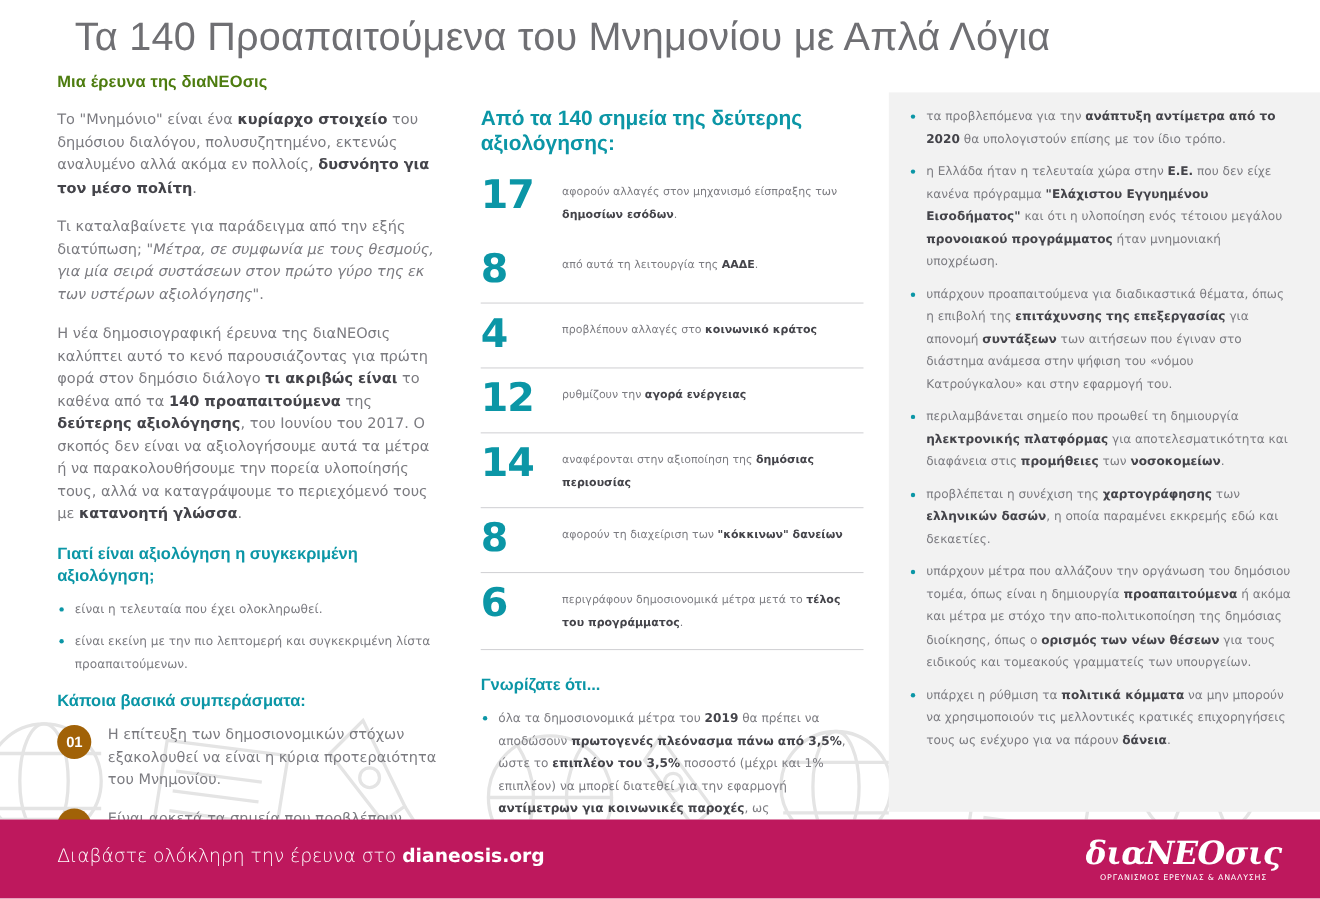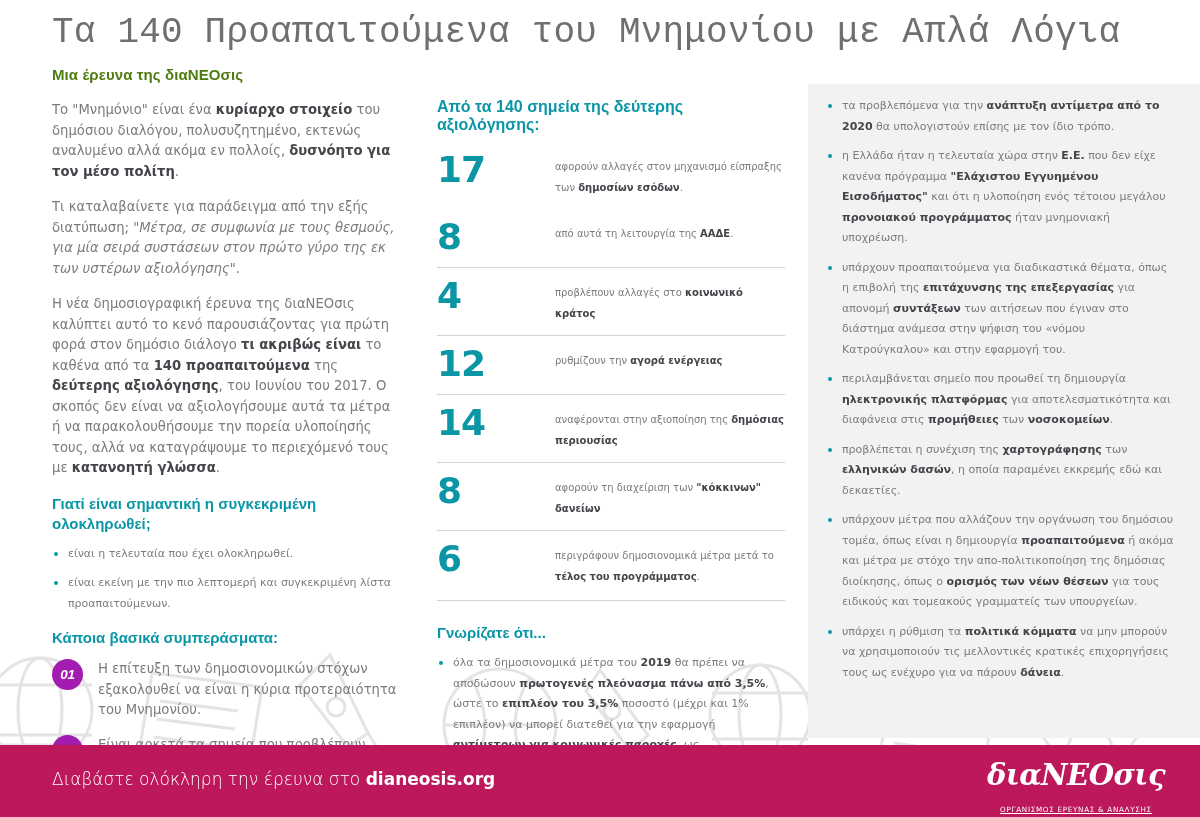--- a/index.html
+++ b/index.html
@@ -29,27 +29,27 @@
 
   
   .header {
     position: absolute;
     left: 0; top: 0;
     width: 1200px; height: 62px;
     z-index: 3;
   }
   .main-title {
     position: absolute;
-    left: 52px; top: 12px;
+    left: 68px; top: 12px;
     font-size: 36px;
     font-weight: 300;
     color: #6f6f73;
     letter-spacing: 0.2px;
     white-space: nowrap;
-    font-family: Liberation Mono, monospace;
+    font-family: Liberation Sans, sans-serif;
   }
   .subtitle {
     position: absolute;
     left: 52px; top: 66px;
     font-size: 15px;
     font-weight: bold;
     color: #4d7c0f;
     letter-spacing: 0.1px;
   }
 
@@ -117,51 +117,49 @@
     position: relative;
     padding-left: 46px;
     margin-bottom: 13px;
     min-height: 34px;
   }
   .numbadge {
     position: absolute;
     left: 0; top: 1px;
     width: 31px; height: 31px;
     border-radius: 50%;
-    background: #a21caf;
+    background: #a16207;
     color: #ffffff;
     font-size: 13.5px;
     font-weight: bold;
     display: flex;
     align-items: center;
     justify-content: center;
     letter-spacing: -0.2px;
-    font-style: italic;
   }
   .numtext {
     font-size: 13.2px;
     line-height: 20.5px;
     color: #7b7b80;
     font-family: "DejaVu Sans", sans-serif;
     padding-top: 1px;
   }
 
   
   h3.midhead {
-    font-size: 16px;
+    font-size: 19px;
     font-weight: bold;
     color: #0b96a6;
     margin-bottom: 8px;
   }
   .stats { margin-top: 4px; }
   .statrow {
     display: flex;
     align-items: flex-start;
     padding: 9px 0 11px 0;
-    gap: 44px;
   }
   .statrow.sep { border-top: 1px solid #d3d3d6; }
   .statnum {
     width: 74px;
     flex: 0 0 74px;
     font-size: 36px;
     font-weight: bold;
     color: #0b96a6;
     line-height: 38px;
     letter-spacing: -1px;
@@ -211,23 +209,22 @@
     font-family: "DejaVu Serif", serif;
     font-style: italic;
     font-weight: bold;
     letter-spacing: -0.5px;
     line-height: 32px;
   }
   .logo-sub {
     font-size: 7.2px;
     color: #ffffff;
     letter-spacing: 0.7px;
-    margin-top: 14px;
-    font-family: "DejaVu Sans", sans-serif;
-    text-decoration: underline;
+    margin-top: 2px;
+    font-family: "DejaVu Sans", sans-serif;
   }
 </style>
 </head>
 <body>
 
 <div class="page">
 
   <svg class="watermark" viewBox="0 0 1200 130" preserveAspectRatio="none">
     <g fill="none" stroke="#e4e4e4" stroke-width="3">
 
@@ -268,21 +265,21 @@
   <div class="header">
     <div class="main-title">Τα 140 Προαπαιτούμενα του Μνημονίου με Απλά Λόγια</div>
   </div>
   <div class="subtitle">Μια έρευνα της διαΝΕΟσις</div>
 
   <div class="col col-left">
     <p class="body">Το "Μνημόνιο" είναι ένα <b>κυρίαρχο στοιχείο</b> του δημόσιου διαλόγου, πολυσυζητημένο, εκτενώς αναλυμένο αλλά ακόμα εν πολλοίς, <b>δυσνόητο για τον μέσο πολίτη</b>.</p>
     <p class="body">Τι καταλαβαίνετε για παράδειγμα από την εξής διατύπωση; <i>"Μέτρα, σε συμφωνία με τους θεσμούς, για μία σειρά συστάσεων στον πρώτο γύρο της εκ των υστέρων αξιολόγησης"</i>.</p>
     <p class="body">Η νέα δημοσιογραφική έρευνα της διαΝΕΟσις καλύπτει αυτό το κενό παρουσιάζοντας για πρώτη φορά στον δημόσιο διάλογο <b>τι ακριβώς είναι</b> το καθένα από τα <b>140 προαπαιτούμενα</b> της <b>δεύτερης αξιολόγησης</b>, του Ιουνίου του 2017. Ο σκοπός δεν είναι να αξιολογήσουμε αυτά τα μέτρα ή να παρακολουθήσουμε την πορεία υλοποίησής τους, αλλά να καταγράψουμε το περιεχόμενό τους με <b>κατανοητή γλώσσα</b>.</p>
 
-    <h3 class="teal">Γιατί είναι σημαντική η συγκεκριμένη ολοκληρωθεί;</h3>
+    <h3 class="teal">Γιατί είναι αξιολόγηση η συγκεκριμένη αξιολόγηση;</h3>
     <ul class="bullets">
         <li>είναι η τελευταία που έχει ολοκληρωθεί.</li>
         <li>είναι εκείνη με την πιο λεπτομερή και συγκεκριμένη λίστα προαπαιτούμενων.</li>
       </ul>
 
     <h3 class="teal">Κάποια βασικά συμπεράσματα:</h3>
     <div class="numlist">
         <div class="numitem">
           <div class="numbadge">01</div>
           <div class="numtext">Η επίτευξη των δημοσιονομικών στόχων εξακολουθεί να είναι η κύρια προτεραιότητα του Μνημονίου.</div>

